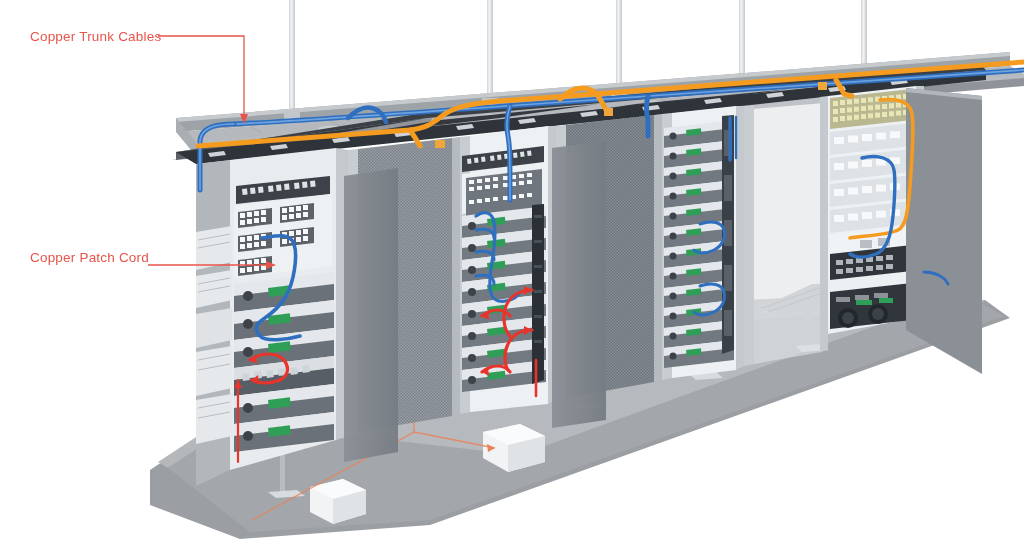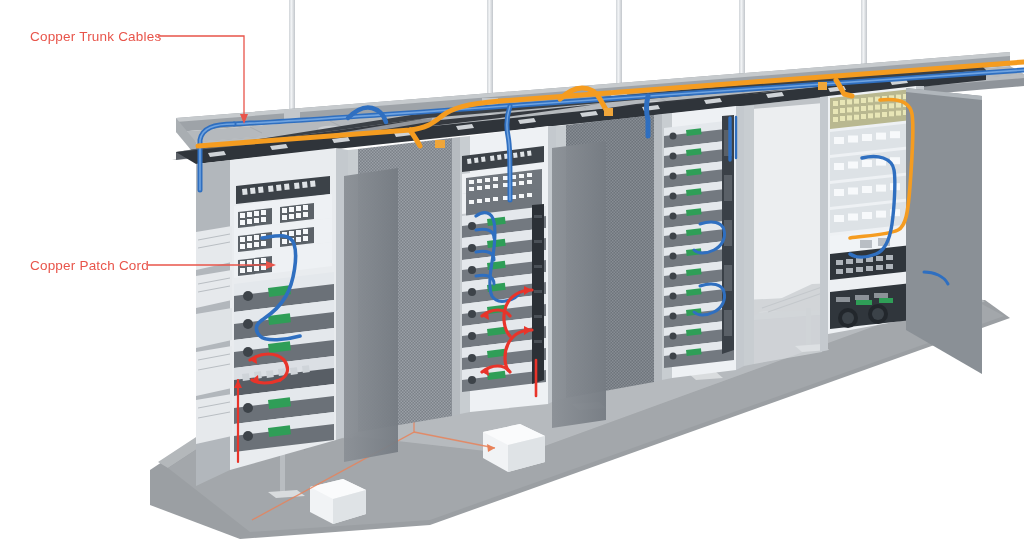--- a/index.html
+++ b/index.html
@@ -2,21 +2,21 @@
 <html><head>
 <meta charset="utf-8">
 <style>
   html,body{margin:0;padding:0;background:#fff;}
   body{width:1024px;height:539px;overflow:hidden;
        font-family:"Liberation Sans", sans-serif;}
   #stage{position:relative;width:1024px;height:453px;background:#ffffff;}
   #scene{position:absolute;inset:0;}
   .lbl{position:absolute;font-size:13.5px;letter-spacing:.2px;white-space:nowrap;}
   #lbl-trunk{left:30px;top:29px;}
-  #lbl-patch{left:30px;top:258px;}
+  #lbl-patch{left:30px;top:250px;}
 </style>
 </head>
 <body>
 
 <div id="stage">
 
   <svg id="scene" viewBox="0 0 1024 539">
     <defs>
       <pattern id="mesh" width="3" height="3" patternUnits="userSpaceOnUse">
         <rect width="3" height="3" fill="#7b8188"></rect>

